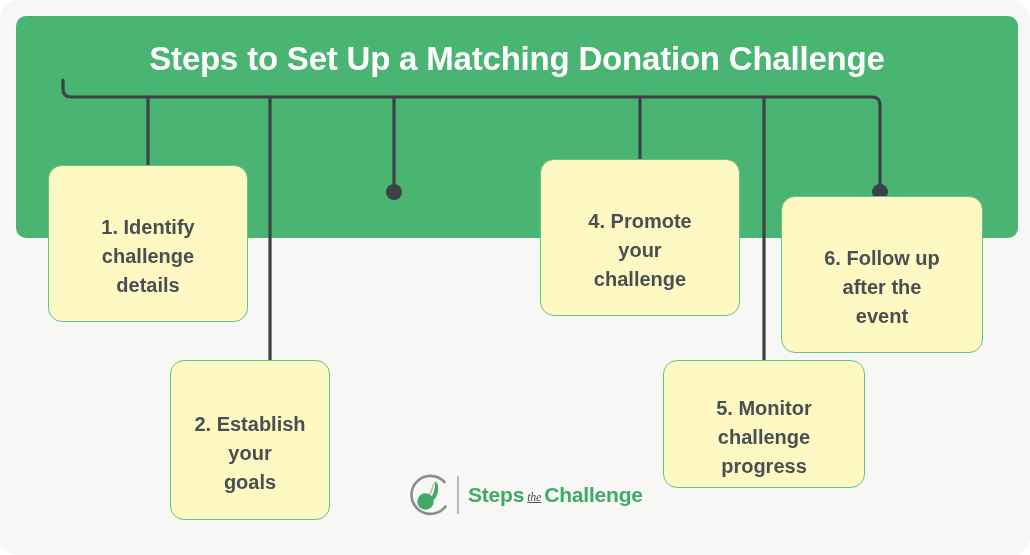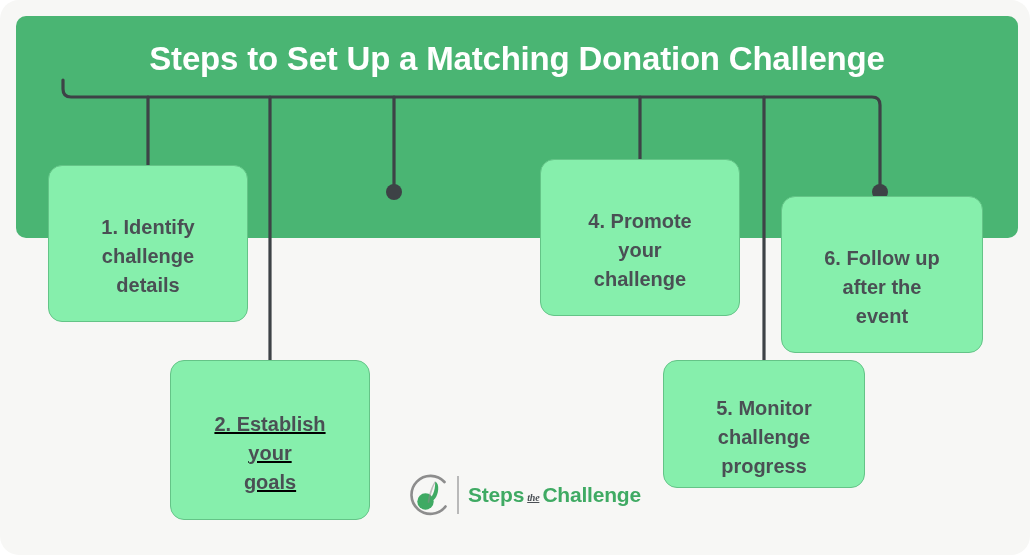--- a/index.html
+++ b/index.html
@@ -52,21 +52,21 @@
     left: 0;
     top: 0;
     width: 1030px;
     height: 555px;
     pointer-events: none;
   }
 
   
   .card {
     position: absolute;
-    background: #86efac;
+    background: #fef9c3;
     border: 1.5px solid #64c487;
     border-radius: 14px;
     box-sizing: border-box;
     display: flex;
     align-items: center;
     justify-content: center;
   }
   .card-label {
     color: #4a4f54;
     font-size: 20px;
@@ -77,21 +77,21 @@
     margin-top: 22px;
   }
   .card.row-top .card-label { margin-top: 26px; }
   .card.row-bottom .card-label { margin-top: 26px; }
 
   
   #card-1 { left: 48px;  top: 165px; width: 200px; height: 157px; }
   #card-3 { left: 293px; top: 165px; width: 202px; height: 157px; }
   #card-4 { left: 540px; top: 159px; width: 200px; height: 157px; }
   #card-6 { left: 781px; top: 165px; width: 202px; height: 157px; margin-top: 31px; }
-  #card-2 { left: 170px; top: 360px; width: 200px; height: 160px; text-decoration: underline; }
+  #card-2 { left: 170px; top: 360px; width: 160px; height: 160px; }
   #card-5 { left: 663px; top: 360px; width: 202px; height: 128px; }
 
   
   #logo {
     position: absolute;
     left: 404px;
     top: 469px;
     width: 236px;
     height: 52px;
     display: flex;
@@ -107,22 +107,22 @@
   }
   #logo-text {
     font-size: 21px;
     font-weight: bold;
     color: #3faa63;
     white-space: nowrap;
     letter-spacing: -0.2px;
   }
   #logo-the {
     font-style: italic;
-    font-weight: bold;
-    font-size: 10px;
+    font-weight: normal;
+    font-size: 12px;
     color: #4a4f54;
     font-family: "Liberation Serif", serif;
     text-decoration: underline;
     margin: 6px 3px;
     vertical-align: 1px;
   }
 </style>
 </head>
 <body>
 

